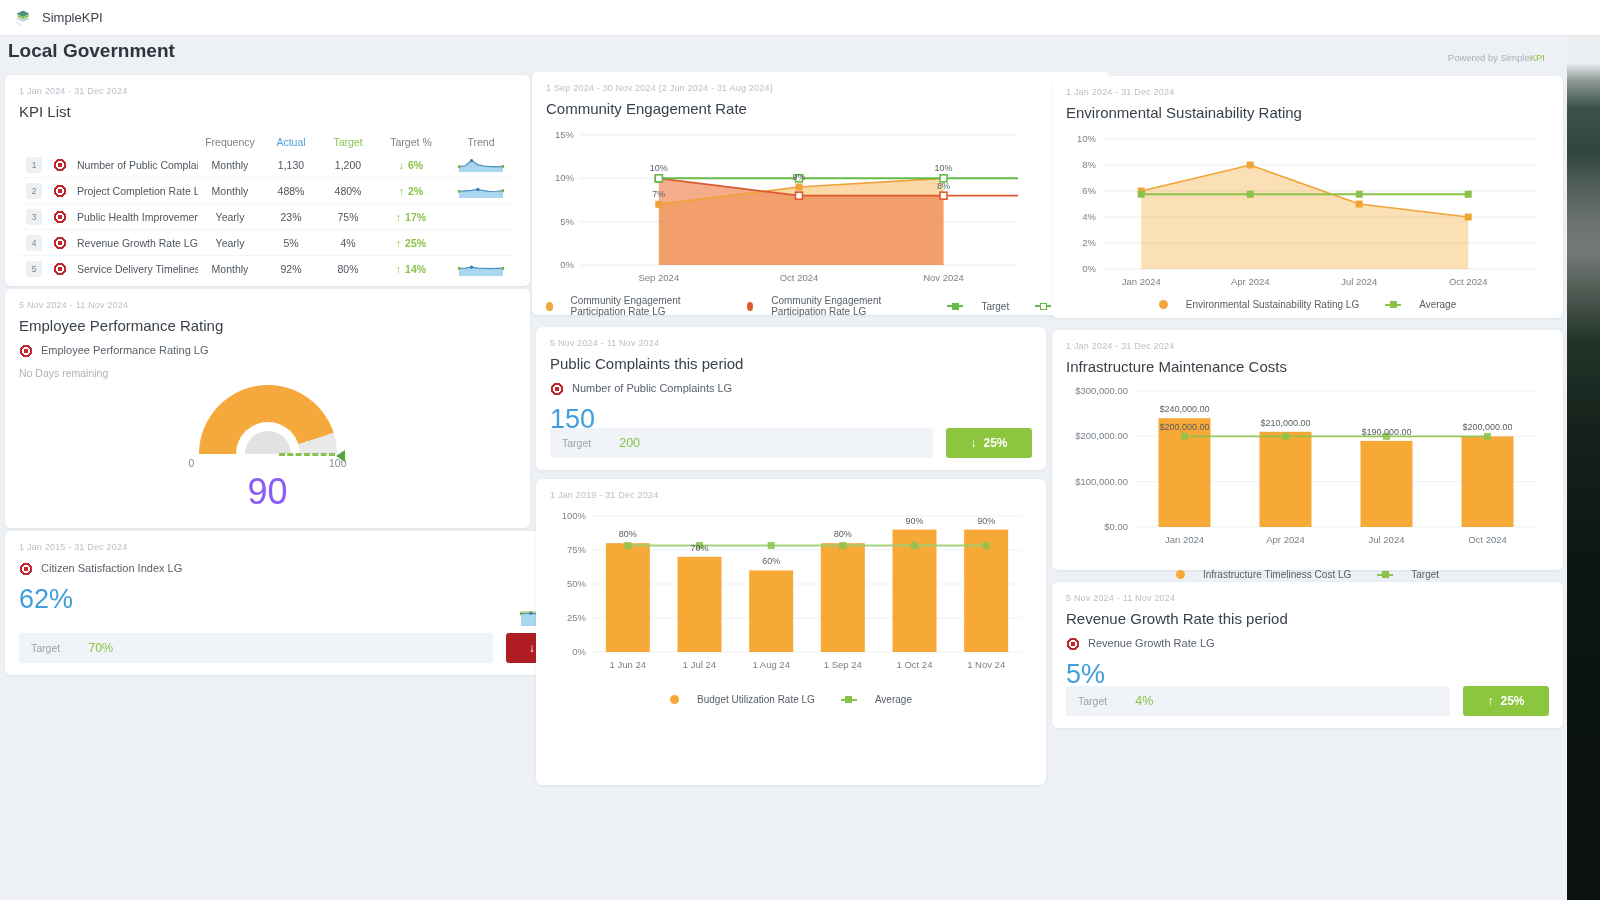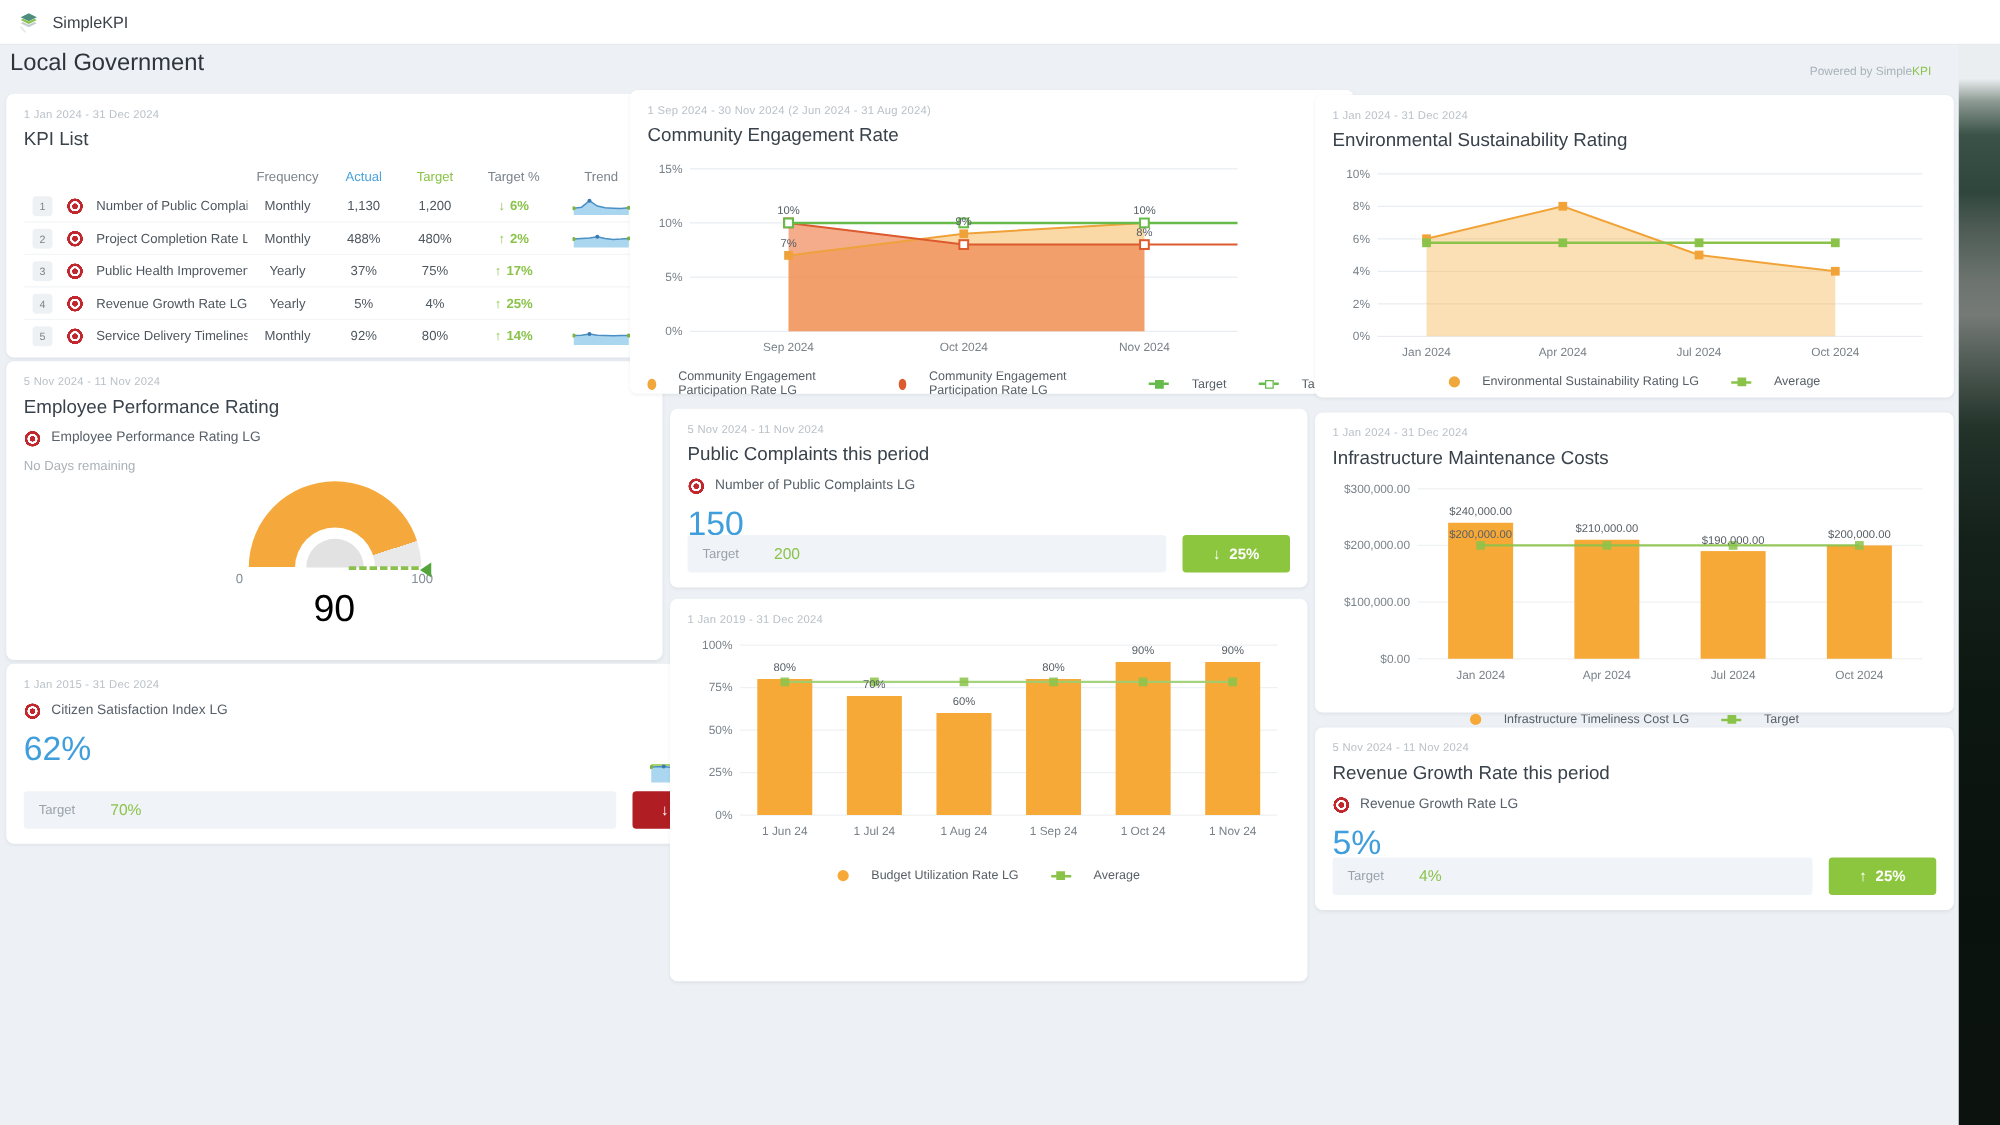--- a/index.html
+++ b/index.html
@@ -5,34 +5,34 @@
   html,body{margin:0;padding:0}
   body{width:1600px;height:900px;overflow:hidden;background:#edf1f5;
        font-family:"Liberation Sans","DejaVu Sans",sans-serif;position:relative}
   .canvas{position:relative;width:1600px;height:900px}
 
   
   .topbar{position:absolute;left:0;top:0;width:1600px;height:36px;background:#fff;
           border-bottom:1px solid #e7ebee;display:flex;align-items:center;gap:10px;
           padding-left:14px;box-sizing:border-box;z-index:2}
   .brand{font-size:13px;color:#3c434a}
-  .page-title{position:absolute;left:8px;top:40px;font-size:19px;font-weight:400;color:#2e353d;margin:0}
+  .page-title{position:absolute;left:8px;top:40px;font-size:19px;font-weight:700;color:#2e353d;margin:0}
   .powered{position:absolute;right:55px;top:52px;font-size:9.5px;color:#a7b1b8}
   .powered .suffix{color:#8bc34a}
 
   
   .card{position:absolute;background:#fff;border-radius:6px;box-shadow:0 1px 3px rgba(25,40,60,.07);
         padding:11px 14px;box-sizing:border-box}
   .card .date{font-size:9px;color:#b9c1c8;letter-spacing:.2px}
   .card h2{font-size:15px;color:#39424b;font-weight:400;margin:7px 0 0}
 
   #card-kpi{left:5px;top:75px;width:525px;height:211px}
   #card-employee{left:5px;top:289px;width:525px;height:239px}
   #card-citizen{left:5px;top:531px;width:601px;height:144px}
-  #card-community{left:504px;top:72px;width:579px;height:243px}
+  #card-community{left:532px;top:72px;width:579px;height:243px}
   #card-complaints{left:536px;top:327px;width:510px;height:143px}
   #card-budget{left:536px;top:479px;width:510px;height:306px}
   #card-environmental{left:1052px;top:76px;width:511px;height:242px}
   #card-infrastructure{left:1052px;top:330px;width:511px;height:240px}
   #card-revenue{left:1052px;top:582px;width:511px;height:146px}
 
   
   .tbl-head,.tbl-row{display:grid;grid-template-columns:26px 30px auto 64px 58px 56px 70px 70px;align-items:center}
   .tbl-head{margin-top:12px;height:20px;font-size:10.5px;color:#7b838b}
   .tbl-head .c{text-align:center}
@@ -65,21 +65,21 @@
 
   
   .gauge-wrap{position:absolute;left:0;right:0;top:96px;display:flex;flex-direction:column;align-items:center}
   .gauge{width:138px;height:69px;position:relative;border-radius:138px 138px 0 0;overflow:visible}
   .gauge-inner{position:absolute;left:37px;bottom:0;width:64px;height:32px;background:#fff;border-radius:64px 64px 0 0}
   .gauge-hub{position:absolute;left:46px;bottom:0;width:46px;height:23px;background:#e2e2e2;border-radius:46px 46px 0 0}
   .gauge-dash{position:absolute;left:80px;bottom:-2px;width:56px;border-top:3px dashed #8cc04e}
   .gauge-tri{position:absolute;left:137px;bottom:-8px;width:0;height:0;
              border-top:6px solid transparent;border-bottom:6px solid transparent;border-right:9px solid #54a63c}
   .gauge-scale{display:flex;justify-content:space-between;width:158px;margin-top:3px;font-size:10.5px;color:#858d95}
-  .gauge-value{font-size:30px;color:#000000;margin-top:2px}
+  .gauge-value{font-size:36px;color:#8b5cf6;margin-top:2px}
 
   
   .chart-area{margin-top:6px}
   .tick{font-size:9.5px;fill:#79828a}
   .plabel{font-size:9px;fill:#575f66}
   .legend{display:flex;justify-content:center;gap:26px;margin-top:2px;font-size:10px;color:#565e66;align-items:center}
   .lg-item{display:flex;align-items:center;gap:18px}
   .lg-dot{width:9px;height:9px;border-radius:50%;display:inline-block}
   .lg-line{position:relative;width:16px;height:2px;display:inline-block}
   .lg-line .sq{position:absolute;left:4.5px;top:-2.5px;width:7px;height:7px;box-sizing:border-box}
@@ -177,21 +177,21 @@
         </div>
         <div class="tbl-row">
           <div class="cell">
             <span class="row-num">3</span>
           </div>
           <div class="cell">
             <span class="bullseye"></span>
           </div>
           <div class="row-name">Public Health Improvement Index LG</div>
           <div class="cc">Yearly</div>
-          <div class="cc">37%</div>
+          <div class="cc">23%</div>
           <div class="cc">75%</div>
           <div class="pct">
             <span class="arr">↑</span>
             <span>17%</span>
           </div>
           <div class="trend"></div>
         </div>
         <div class="tbl-row">
           <div class="cell">
             <span class="row-num">4</span>

